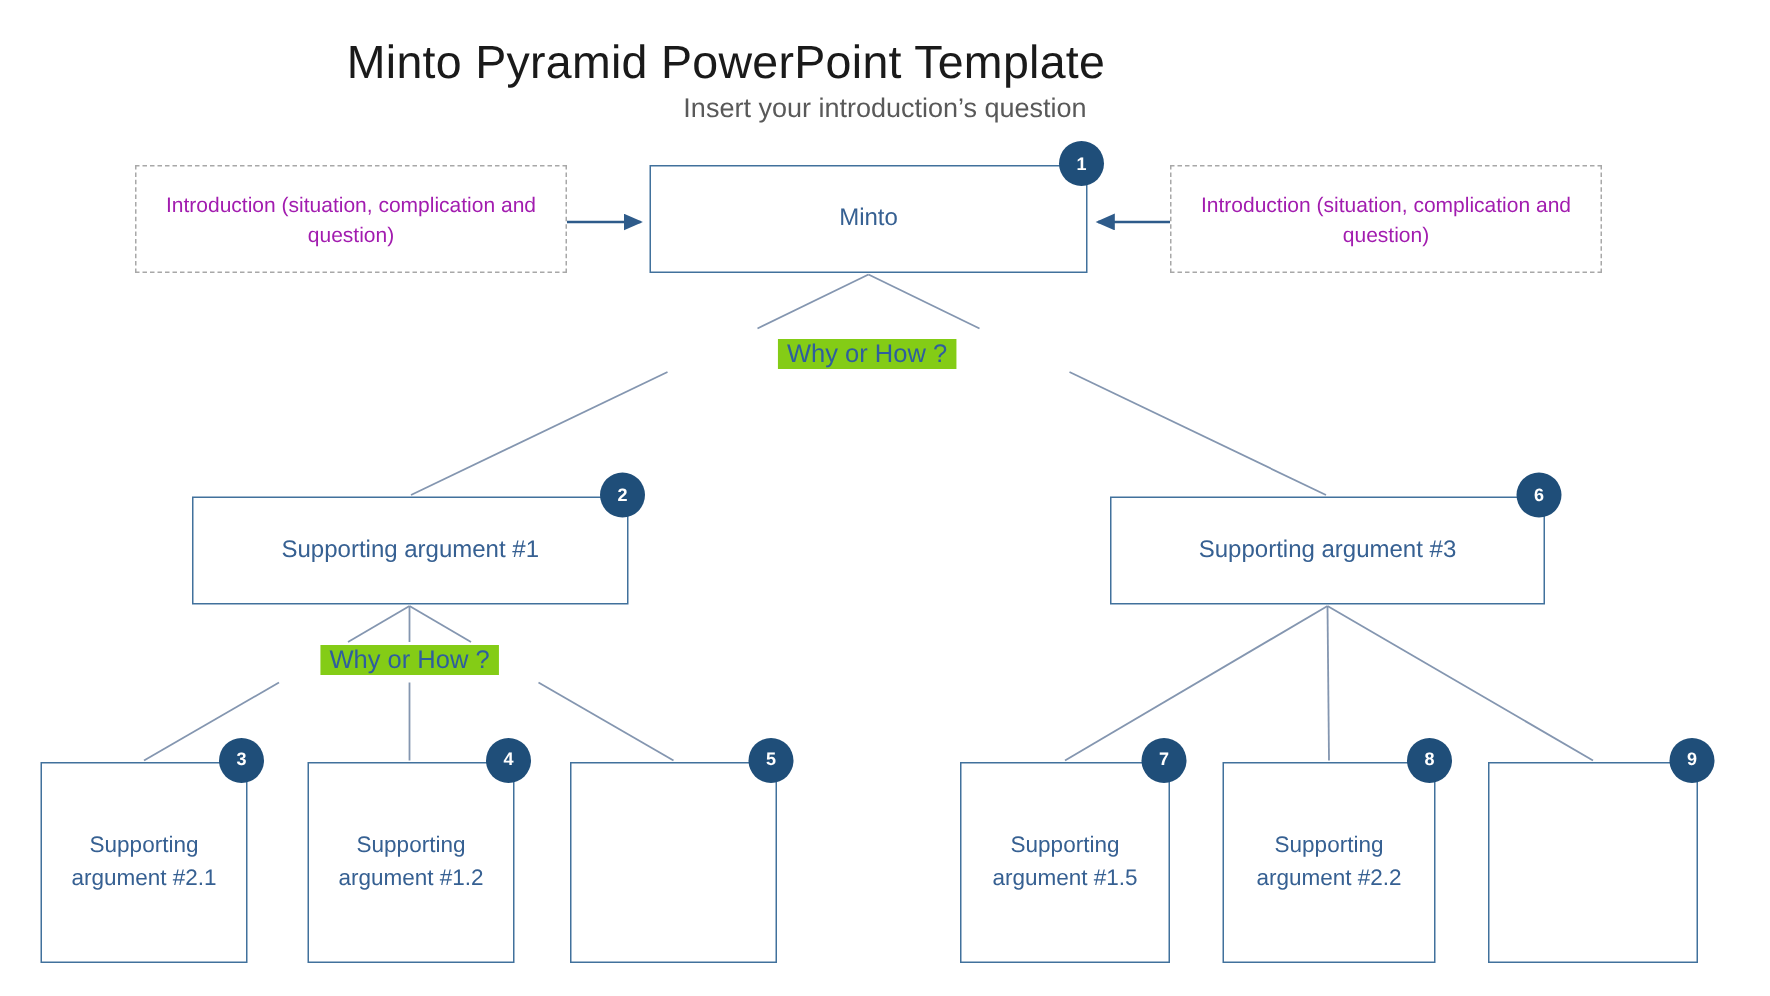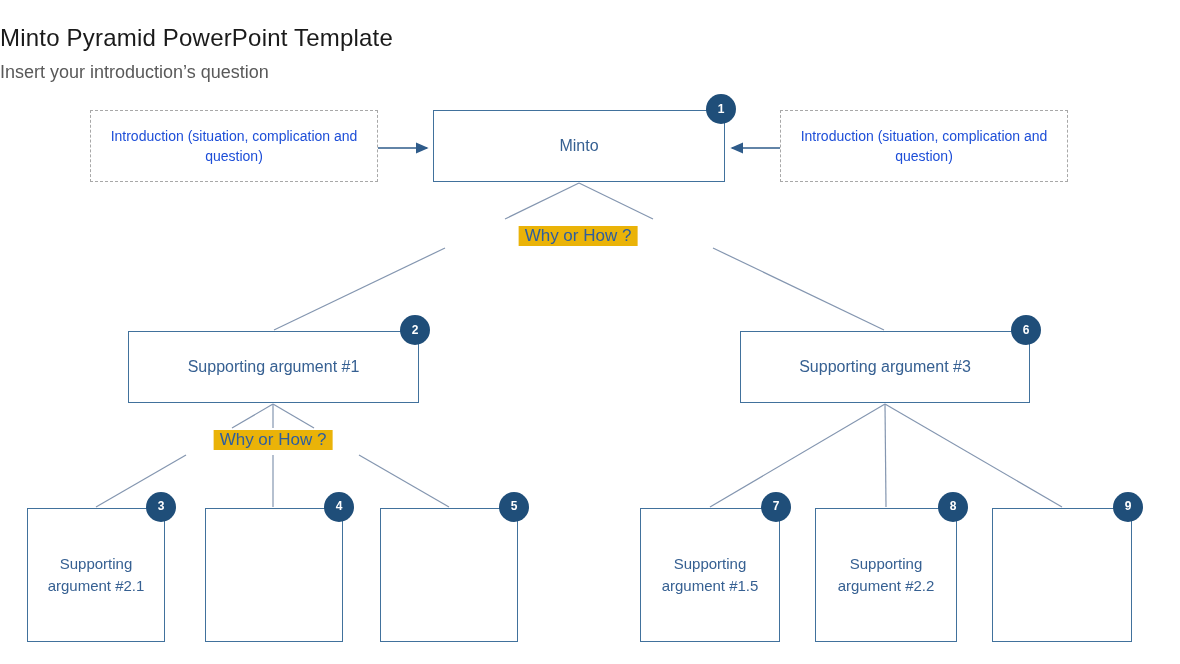--- a/index.html
+++ b/index.html
@@ -2,43 +2,43 @@
 <html><head>
 <meta charset="utf-8">
 <style>
   html,body{margin:0;padding:0;background:#ffffff;}
   .canvas{
     position:relative;width:1180px;height:664px;background:#ffffff;overflow:hidden;
     font-family:"Liberation Sans", sans-serif;
   }
   .connectors{position:absolute;left:0;top:0;width:1180px;height:664px;z-index:0;}
   .title{
-    position:absolute;left:0;top:24px;width:968px;text-align:left;
-    font-size:24px;font-weight:500;color:#1a1a1a;letter-spacing:.2px;z-index:1;
+    position:absolute;left:0;top:24px;width:968px;text-align:center;
+    font-size:31px;font-weight:500;color:#1a1a1a;letter-spacing:.2px;z-index:1;
   }
   .subtitle{
-    position:absolute;left:0;top:62px;width:1180px;text-align:left;
+    position:absolute;left:0;top:62px;width:1180px;text-align:center;
     font-size:18px;font-weight:400;color:#595959;z-index:1;
   }
   .node{
     position:absolute;box-sizing:border-box;background:#ffffff;
     display:flex;align-items:center;justify-content:center;text-align:center;
     z-index:1;
   }
   .solid{border:1px solid #41719C;color:#366092;font-size:16px;}
-  .dashedbox{border:1px dashed #a8a8a8;color:#1d4ed8;font-size:14px;line-height:1.45;padding:0 8px;}
+  .dashedbox{border:1px dashed #a8a8a8;color:#a21caf;font-size:14px;line-height:1.45;padding:0 8px;}
   .leaf{border:1px solid #41719C;color:#366092;font-size:15px;line-height:1.45;padding:0 12px;}
   .badge{
     position:absolute;top:-17px;right:-12px;width:30px;height:30px;border-radius:50%;
     background:#1F4E79;color:#ffffff;font-size:12px;font-weight:bold;
     display:flex;align-items:center;justify-content:center;z-index:2;
   }
   .question{
     position:absolute;transform:translate(-50%,-50%);z-index:1;
-    color:#2E5E9E;font-size:17px;white-space:nowrap;background:#eab308;padding:0 6px;
+    color:#2E5E9E;font-size:17px;white-space:nowrap;background:#84cc16;padding:0 6px;
   }
 </style>
 </head>
 <body>
 
 <div class="canvas">
 
   <svg class="connectors" viewBox="0 0 1180 664" xmlns="http://www.w3.org/2000/svg">
     <defs>
       <marker id="arr" markerWidth="9" markerHeight="8" refX="7" refY="3.5" orient="auto">
@@ -97,20 +97,21 @@
   <div class="node solid" style="left:740px;top:331px;width:290px;height:72px;">
     <span>Supporting argument #3</span>
     <span class="badge">6</span>
   </div>
 
   <div class="node leaf" style="left:27px;top:508px;width:138px;height:134px;">
     <span>Supporting argument #2.1</span>
     <span class="badge">3</span>
   </div>
   <div class="node leaf" style="left:205px;top:508px;width:138px;height:134px;">
+    <span>Supporting argument #1.2</span>
     <span class="badge">4</span>
   </div>
   <div class="node leaf" style="left:380px;top:508px;width:138px;height:134px;">
     <span class="badge">5</span>
   </div>
   <div class="node leaf" style="left:640px;top:508px;width:140px;height:134px;">
     <span>Supporting argument #1.5</span>
     <span class="badge">7</span>
   </div>
   <div class="node leaf" style="left:815px;top:508px;width:142px;height:134px;">

